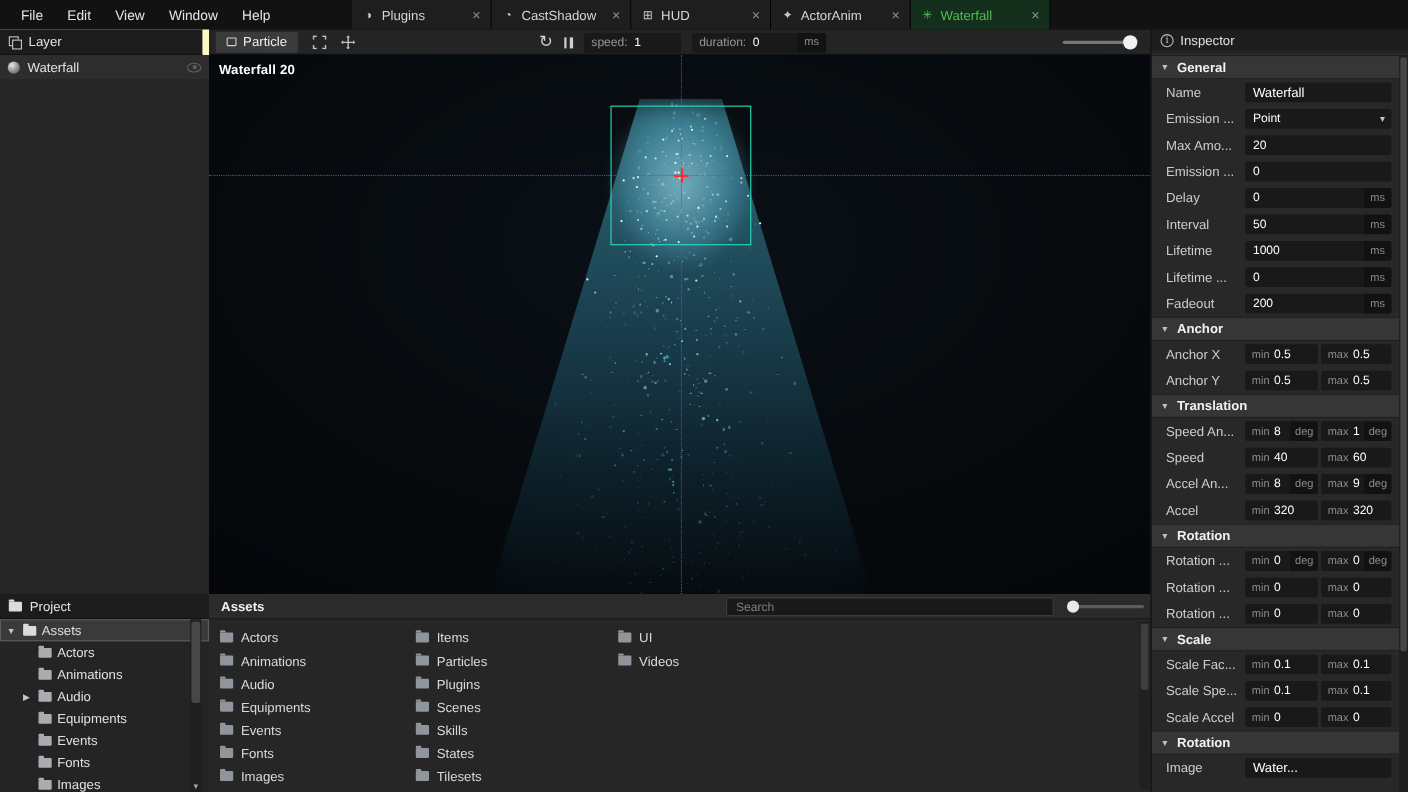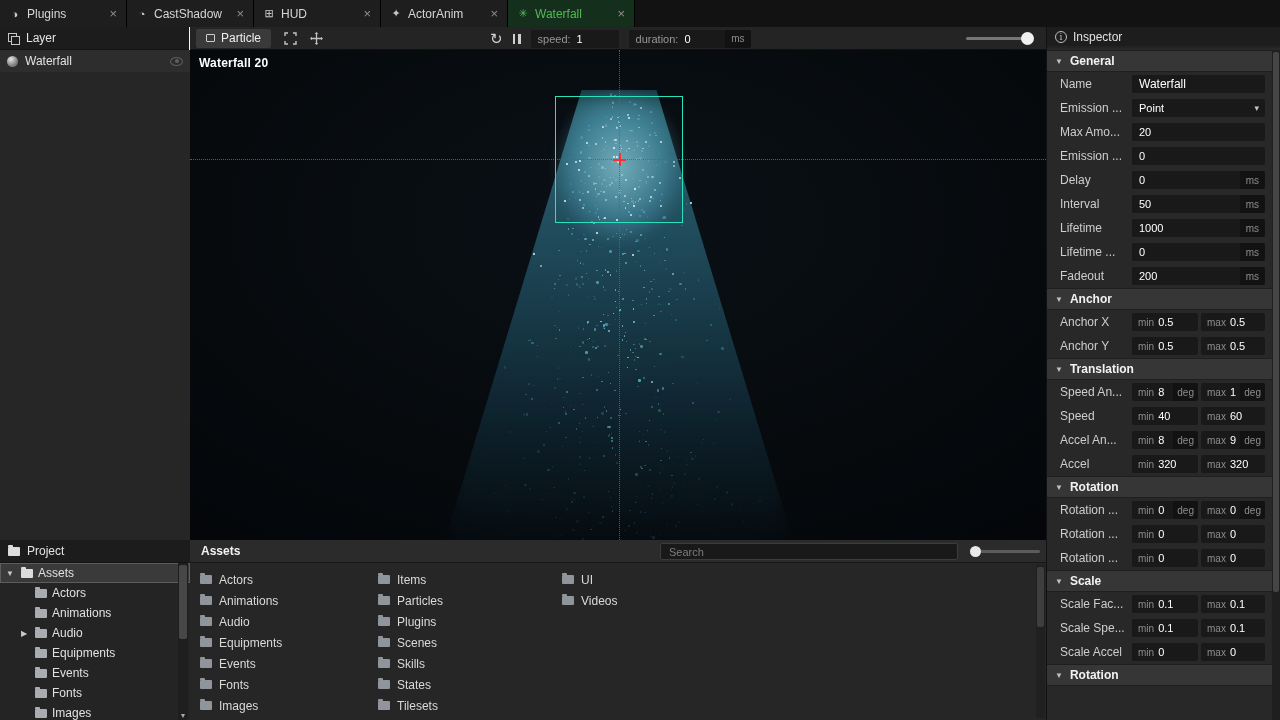--- a/index.html
+++ b/index.html
@@ -20,21 +20,21 @@
   .tab.active .tab-icon{color:#55b954;}
   .win-controls{flex:1;position:relative;}
 
   
   .fold{position:relative;width:12px;height:9px;background:#a9adb2;border-radius:1px;display:inline-block;flex:none;}
   .fold::before{content:"";position:absolute;top:-2px;left:0;width:5px;height:2px;background:#a9adb2;border-radius:1px 1px 0 0;}
   .fold.light,.fold.light::before{background:#dcdcdc;}
   .fold.dim,.fold.dim::before{background:#8f959b;}
 
   
-  .left-panel{position:absolute;left:0;top:27px;width:190px;height:693px;background:#ffffff;border-right:1px solid #fef9c3;}
+  .left-panel{position:absolute;left:0;top:27px;width:190px;height:693px;background:#ffffff;border-right:6px solid #fef9c3;}
   .panel-head{height:23px;background:#1c1c1c;display:flex;align-items:center;gap:7px;padding:0 8px;border-bottom:1px solid #141414;color:#e3e3e3;font-size:12px;}
   .layers-icon{position:relative;width:11px;height:11px;flex:none;}
   .layers-icon::before{content:"";position:absolute;left:0;top:0;width:7px;height:7px;border:1px solid #c6c6c6;background:#1c1c1c;}
   .layers-icon::after{content:"";position:absolute;left:3px;top:3px;width:7px;height:7px;border:1px solid #c6c6c6;background:#1c1c1c;}
   .layer-list{position:absolute;left:0;top:23px;width:190px;height:490px;background:#262626;}
   .layer-row{height:22px;display:flex;align-items:center;gap:7px;padding:0 7px;background:#2d2d2d;color:#e2e2e2;}
   .sphere{width:11px;height:11px;border-radius:50%;background:radial-gradient(circle at 35% 30%,#e6e6e6,#8a8a8a 55%,#565656);flex:none;}
   .eye{margin-left:auto;position:relative;width:13px;height:9px;border:1px solid #787878;border-radius:50%;opacity:.65;flex:none;}
   .eye::after{content:"";position:absolute;left:3.5px;top:1.5px;width:4px;height:4px;background:#787878;border-radius:50%;}
   .project-head{position:absolute;left:0;top:513px;width:190px;}
@@ -119,20 +119,27 @@
   .field.mm .f-suffix{padding:0 4px;}
   .insp-scroll{position:absolute;right:0;top:23px;width:8px;height:670px;background:#1f1f1f;}
   .insp-scroll .thumb{position:absolute;left:1px;top:2px;width:6px;height:540px;background:#454545;border-radius:2px;}
 </style>
 </head>
 <body>
 
 <div class="app">
 
   <div class="titlebar">
+    <div class="menu-bar">
+        <div class="menu-item">File</div>
+        <div class="menu-item">Edit</div>
+        <div class="menu-item">View</div>
+        <div class="menu-item">Window</div>
+        <div class="menu-item">Help</div>
+      </div>
     <div class="tabs">
         <div class="tab">
           <span class="tab-icon">◑</span>
           <span class="tab-label">Plugins</span>
           <span class="tab-close">×</span>
         </div>
         <div class="tab">
           <span class="tab-icon">◔</span>
           <span class="tab-label">CastShadow</span>
           <span class="tab-close">×</span>
@@ -1199,19 +1206,27 @@
             <div class="field mm">
               <span class="f-prefix">max</span>
               <span class="f-value">0</span>
             </div>
           </div>
         </div>
         <div class="sec-header">
           <span class="tri">▼</span>
           <span class="sec-title">Rotation</span>
         </div>
+        <div class="insp-row">
+          <span class="row-label">Image</span>
+          <div class="fields">
+            <div class="field single">
+              <span class="f-value sans">Water...</span>
+            </div>
+          </div>
+        </div>
       </div>
     <div class="insp-scroll">
       <div class="thumb"></div>
     </div>
   </div>
 
 </div>
 
 </body></html>

